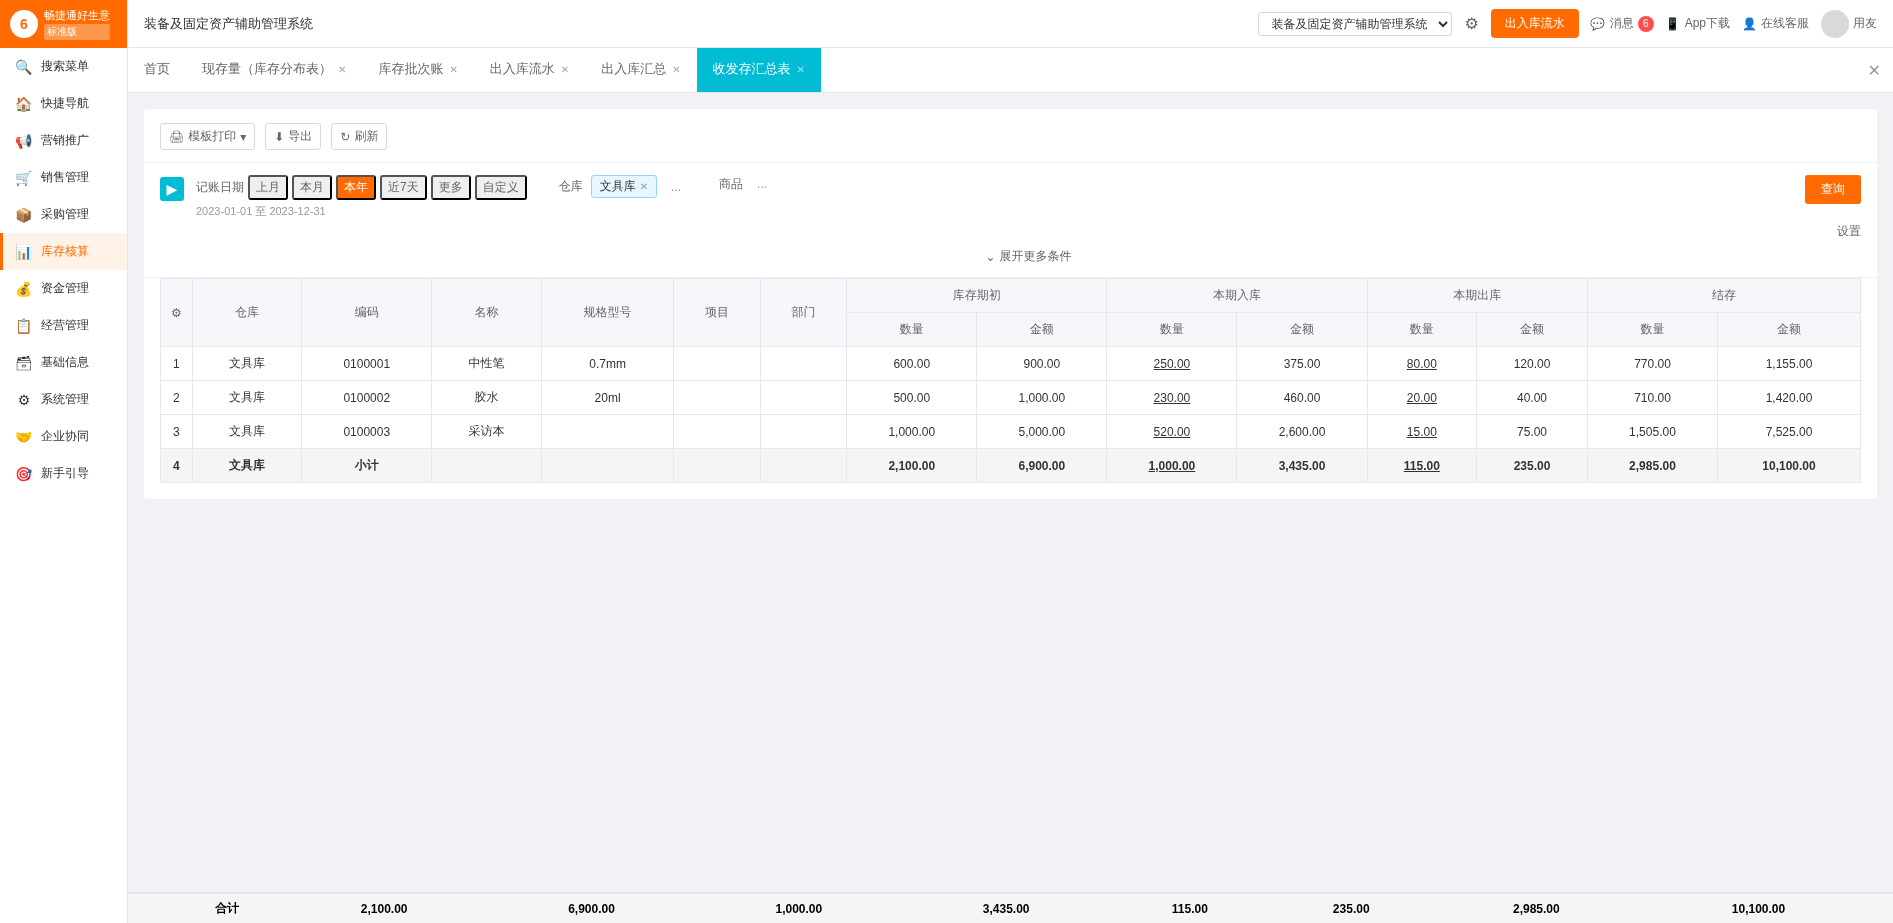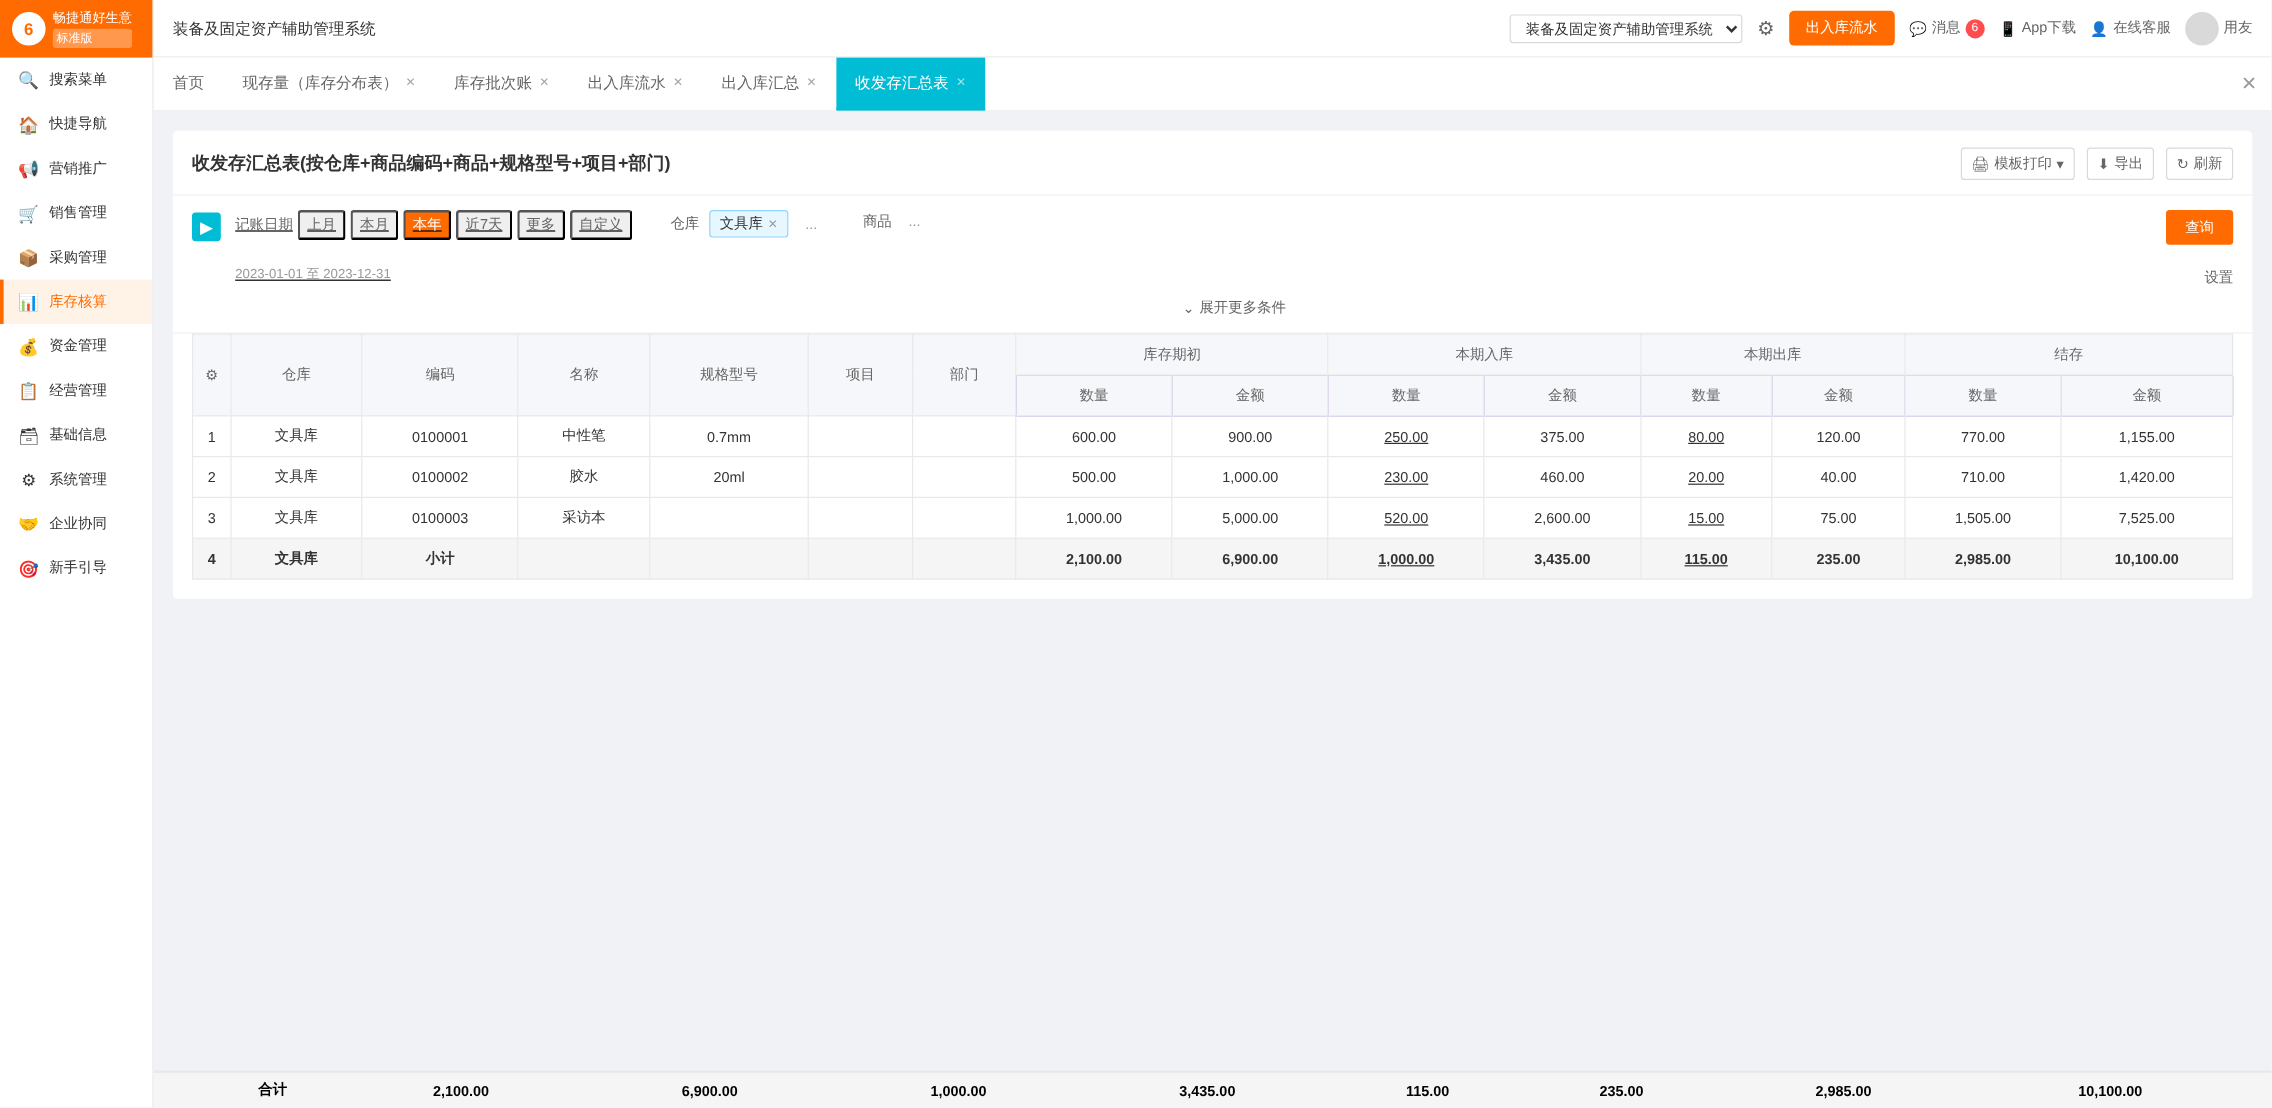--- a/index.html
+++ b/index.html
@@ -39,21 +39,21 @@
 
     
     .page-title-bar { padding: 14px 16px 12px; border-bottom: 1px solid #f0f0f0; display: flex; align-items: center; justify-content: space-between; }
     .page-title { font-size: 15px; font-weight: 600; color: #333; }
     .page-actions { display: flex; align-items: center; gap: 10px; }
     .action-btn { display: flex; align-items: center; gap: 4px; font-size: 12px; color: #666; cursor: pointer; padding: 4px 8px; border: 1px solid #d9d9d9; border-radius: 3px; background: #fff; }
 
     
     .filter-bar { padding: 12px 16px; border-bottom: 1px solid #f0f0f0; display: flex; align-items: flex-start; gap: 12px; }
     .filter-toggle-btn { background: #00bcd4; color: #fff; border: none; width: 24px; height: 24px; border-radius: 3px; cursor: pointer; font-size: 14px; display: flex; align-items: center; justify-content: center; flex-shrink: 0; margin-top: 2px; }
-    .filter-group { display: flex; flex-direction: column; gap: 19px; text-decoration: underline; }
+    .filter-group { display: flex; flex-direction: column; gap: 2px; }
     .date-btn { font-size: 12px; color: #666; cursor: pointer; padding: 2px 6px; border-radius: 3px; }
     .date-btn.active { background: #ff6b00; color: #fff; text-align: right; }
     .date-range { font-size: 11px; color: #999; margin-top: 2px; }
     .filter-tag { display: flex; align-items: center; gap: 4px; background: #e6f7ff; border: 1px solid #91d5ff; border-radius: 3px; padding: 2px 8px; font-size: 12px; color: #333; }
     .filter-tag-close { cursor: pointer; color: #999; font-size: 10px; }
     .filter-more-btn { font-size: 12px; color: #999; cursor: pointer; padding: 2px 6px; }
     .query-btn { background: #ff6b00; color: #fff; border: none; border-radius: 3px; padding: 6px 16px; font-size: 12px; cursor: pointer; }
     .settings-link { font-size: 12px; color: #666; cursor: pointer; display: block; text-align: center; margin-top: 4px; }
 
     
@@ -185,21 +185,20 @@
       <span>收发存汇总表</span>
       <span class="tab-close">✕</span>
     </div>
     <span class="tab-bar-close">✕</span>
   </div>
 
   <div class="page-content">
     <div class="page-card">
 
       <div class="page-title-bar">
-        <h2 class="page-title">收发存汇总表(按仓库+商品编码+商品+规格型号+项目+部门)</h2>
         <div class="page-actions">
           <button class="action-btn">
             <span>🖨</span>
             <span>模板打印</span>
             <span>▾</span>
           </button>
           <button class="action-btn">
             <span>⬇</span>
             <span>导出</span>
           </button>

